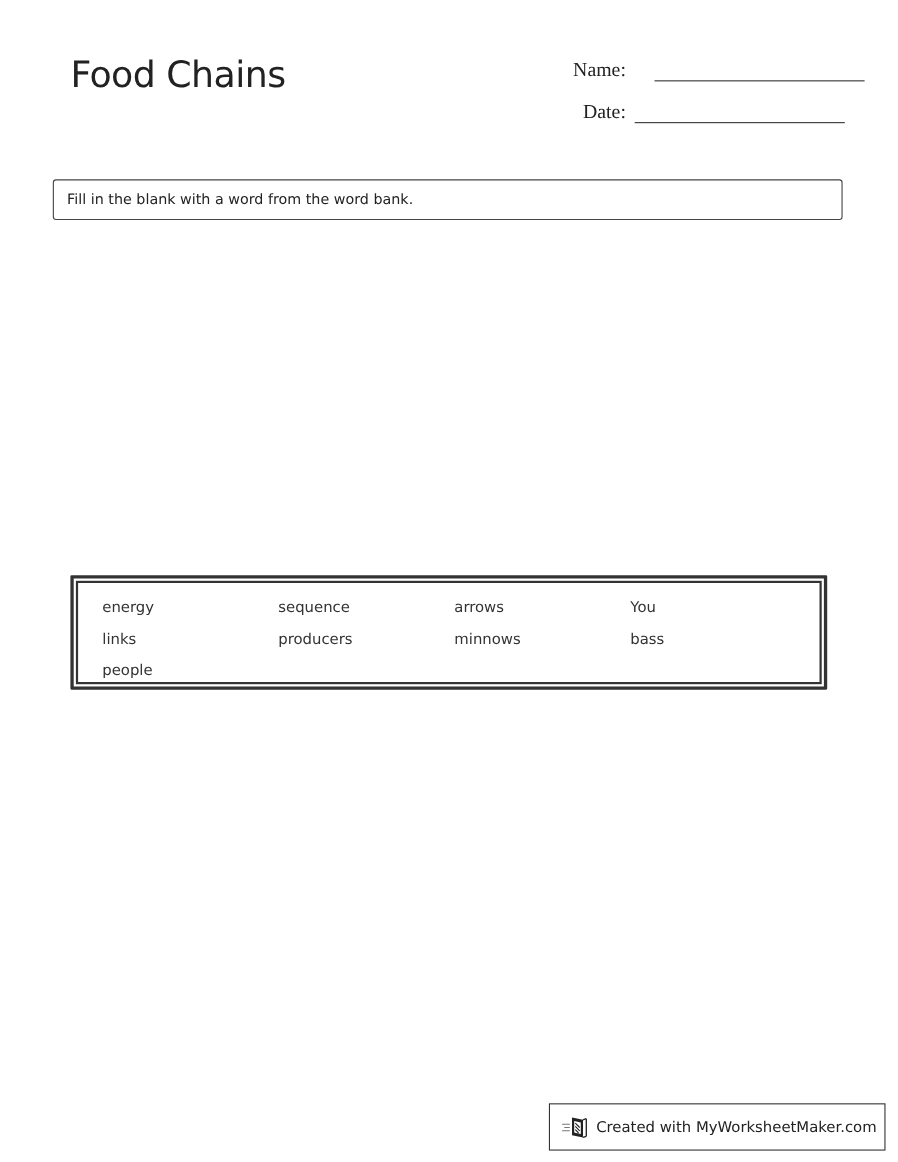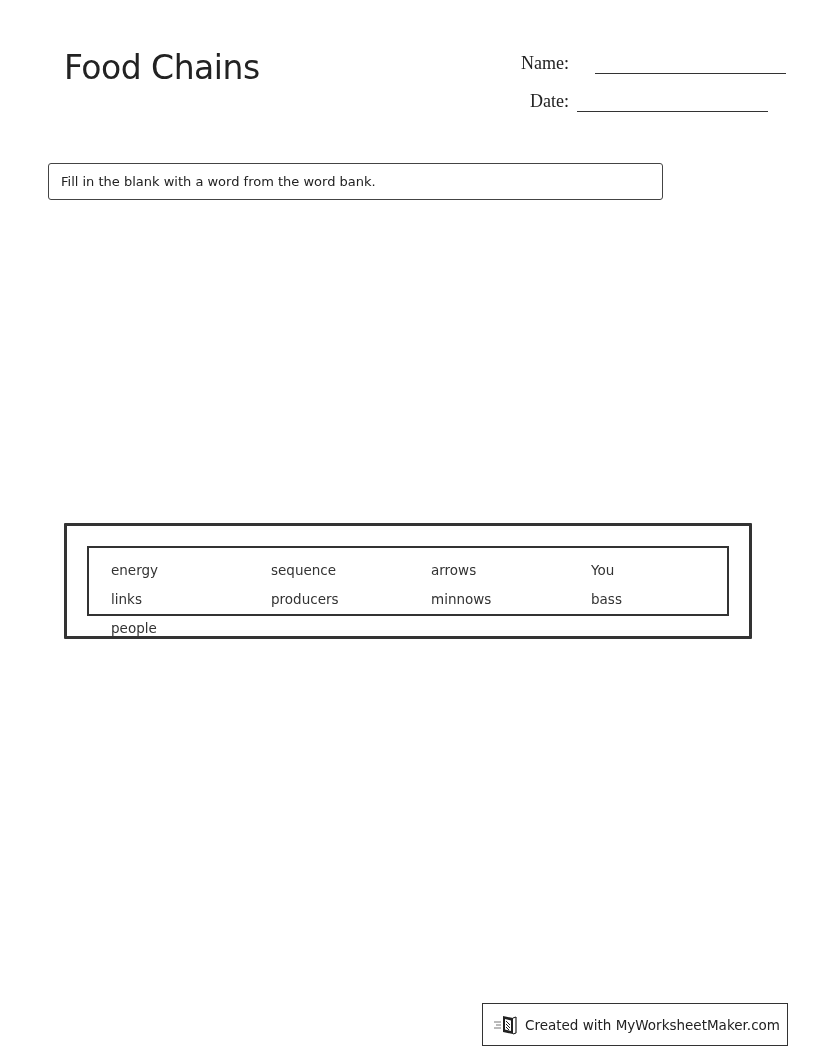--- a/index.html
+++ b/index.html
@@ -12,43 +12,43 @@
   .field-row { position: absolute; display: flex; align-items: flex-end; }
   .field-label {
     font-family: "Liberation Serif", serif; font-size: 18px; color: #222;
     text-align: right; width: 70px; margin-right: 8px;
   }
   .field-line { width: 191px; border-bottom: 1.5px solid #333; height: 1px; margin-bottom: 0; }
   .name-row { left: 499px; top: 53px; gap: 18px; }
   .date-row { left: 499px; top: 91px; }
 
   .instructions {
-    position: absolute; left: 48px; top: 163px; width: 615px; height: 37px;
+    position: absolute; left: 48px; top: 163px; width: 718px; height: 37px;
     border: 1.5px solid #444; border-radius: 3px; box-sizing: border-box;
     display: flex; align-items: center; padding-left: 12px;
     font-family: "DejaVu Sans", sans-serif; font-size: 13px; color: #222;
   }
 
   .word-bank {
-    position: absolute; left: 64px; top: 523px; width: 688px; height: 116px;
-    border: 3px solid #333; box-sizing: border-box; padding: 20px; border-radius: 1px;
+    position: absolute; left: 64px; top: 523px; width: 688px; height: 104px;
+    border: 3px solid #333; box-sizing: border-box; padding: 2px; border-radius: 1px;
   }
   .word-bank-inner {
     width: 100%; height: 100%; box-sizing: border-box;
     border: 2px solid #333;
     display: grid; grid-template-columns: 160px 160px 160px 160px;
     grid-auto-rows: 29px; padding: 8px 0 0 22px;
   }
   .word {
     font-family: "DejaVu Sans", sans-serif; font-size: 13.5px; color: #333;
     line-height: 29px;
   }
 
   .footer {
-    position: absolute; left: 482px; top: 1003px; width: 306px; height: 43px;
+    position: absolute; left: 499px; top: 1003px; width: 306px; height: 43px;
     border: 1.5px solid #333; box-sizing: border-box;
     display: flex; align-items: center; padding-left: 10px;
     font-family: "DejaVu Sans", sans-serif; font-size: 13.5px; color: #222;
   }
   .footer-logo { width: 26px; height: 22px; margin-right: 6px; display: inline-block; }
 </style>
 </head>
 <body>
 
 <h1 class="title">Food Chains</h1>

